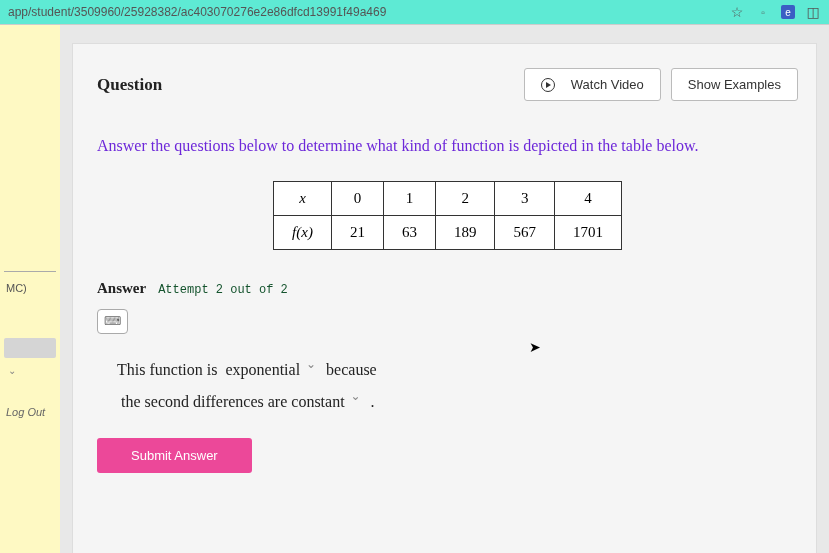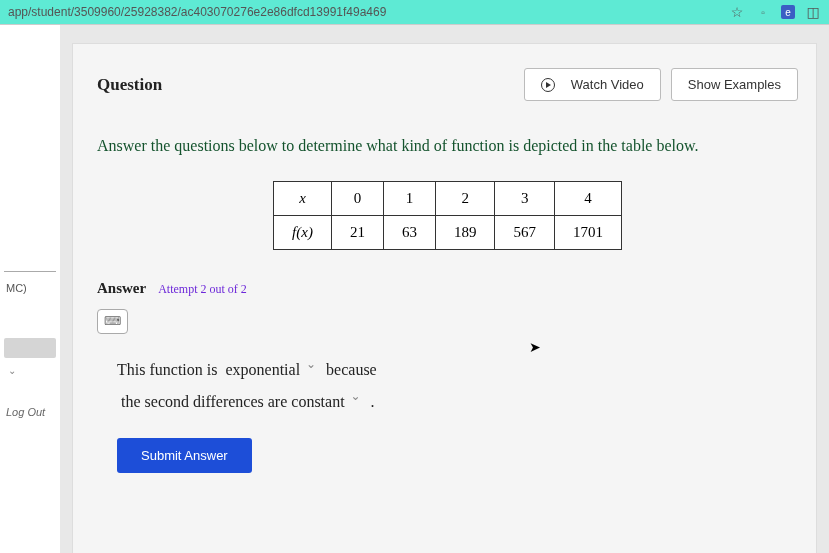--- a/index.html
+++ b/index.html
@@ -34,21 +34,21 @@
       justify-content: center;
       font-size: 14px;
       color: #555;
     }
     .page {
       display: flex;
       height: calc(100% - 24px);
     }
     .sidebar {
       width: 60px;
-      background: #ffffff;
+      background: #fef9c3;
       padding-top: 240px;
       font-family: Arial, sans-serif;
       font-size: 11px;
       color: #555;
     }
     .sidebar-item {
       padding: 4px 6px;
       margin-bottom: 40px;
     }
     .sidebar-divider {
@@ -120,21 +120,21 @@
     }
     .play-icon::after {
       content: '';
       border-left: 5px solid #333;
       border-top: 3px solid transparent;
       border-bottom: 3px solid transparent;
       margin-left: 1px;
     }
     .prompt {
       font-size: 16px;
-      color: #14532d;
+      color: #6d28d9;
       margin-bottom: 24px;
       line-height: 1.4;
     }
     .table-wrap {
       display: flex;
       justify-content: center;
       margin-bottom: 30px;
     }
     table {
       border-collapse: collapse;
@@ -167,22 +167,22 @@
       align-items: baseline;
       gap: 12px;
     }
     .answer-label {
       font-size: 15px;
       font-weight: bold;
       color: #222;
     }
     .attempt {
       font-size: 12px;
-      color: #6d28d9;
-      font-family: Liberation Serif, serif;
+      color: #14532d;
+      font-family: Liberation Mono, monospace;
     }
     .keyboard-icon {
       border: 1px solid #aaa;
       border-radius: 4px;
       padding: 4px 6px;
       background: #fff;
       font-size: 12px;
       color: #666;
     }
     .sentence {
@@ -207,29 +207,28 @@
       color: #888;
     }
     .cursor {
       position: absolute;
       left: 456px;
       top: 295px;
       font-size: 14px;
       color: #000;
     }
     .submit-btn {
-      background: #1d4ed8;
+      background: #ec4899;
       color: #fff;
       border: none;
-      padding: 10px 24px;
+      padding: 10px 34px;
       font-size: 13px;
       font-family: Arial, sans-serif;
       border-radius: 3px;
       cursor: pointer;
-      margin-left: 20px;
     }
   </style>
 </head>
 <body>
 
 <div class="url-bar">
   <span>app/student/3509960/25928382/ac403070276e2e86dfcd13991f49a469</span>
   <div class="url-bar-right">
     <span class="url-icon">☆</span>
     <span class="url-icon" style="font-size:10px;">▫</span>

